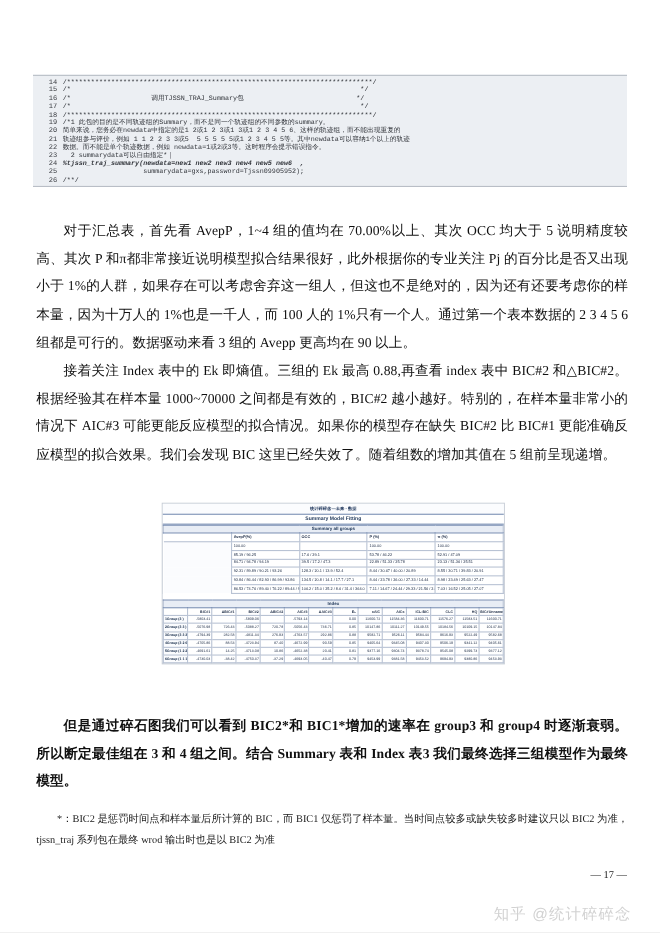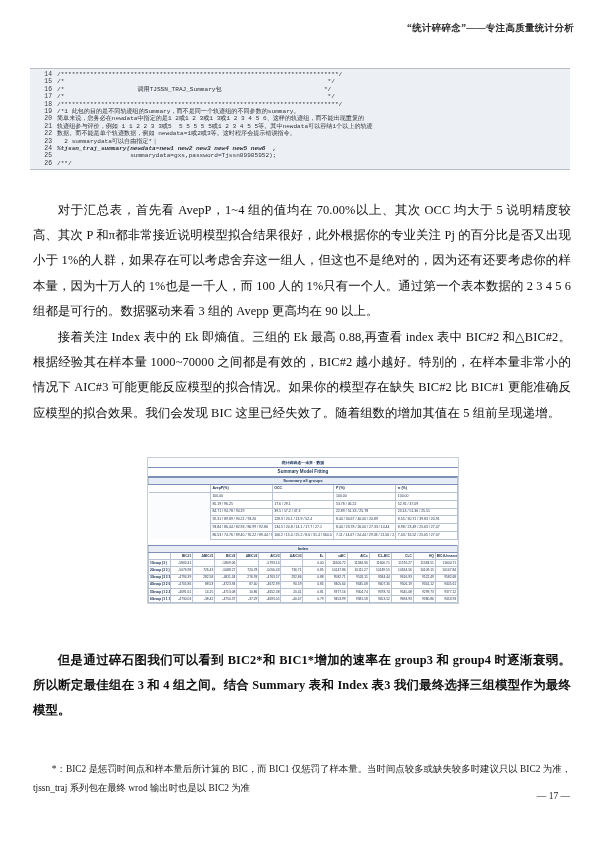--- a/index.html
+++ b/index.html
@@ -204,21 +204,20 @@
     font-family: "Liberation Sans", "DejaVu Sans", sans-serif;
     letter-spacing: 1px;
     white-space: nowrap;
   }
 </style>
 </head>
 <body>
 
 <div class="page">
 
-  <div class="running-head">“统计碎碎念”——专注高质量统计分析</div>
 
   <div class="code-block" id="code-block">
       <div class="code-line"><span class="code-num">14</span><span class="code-text">/****************************************************************************/</span></div>
       <div class="code-line"><span class="code-num">15</span><span class="code-text">/*                                                                        */</span></div>
       <div class="code-line"><span class="code-num">16</span><span class="code-text">/*                    调用TJSSN_TRAJ_Summary包                            */</span></div>
       <div class="code-line"><span class="code-num">17</span><span class="code-text">/*                                                                        */</span></div>
       <div class="code-line"><span class="code-num">18</span><span class="code-text">/****************************************************************************/</span></div>
       <div class="code-line"><span class="code-num">19</span><span class="code-text">/*1 此包的目的是不同轨迹组的Summary，而不是同一个轨迹组的不同参数的summary。</span></div>
       <div class="code-line"><span class="code-num">20</span><span class="code-text">简单来说，您务必在newdata中指定的是1 2或1 2 3或1 3或1 2 3 4 5 6、这样的轨迹组，而不能出现重复的</span></div>
       <div class="code-line"><span class="code-num">21</span><span class="code-text">轨迹组参与评价，例如 1 1 2 2 3 3或5  5 5 5 5 5或1 2 3 4 5 5等。其中newdata可以容纳1个以上的轨迹</span></div>
@@ -412,18 +411,19 @@
             <td>9694.93</td>
             <td>9380.86</td>
             <td>9453.93</td>
           </tr>
         </tbody>
     </table>
   </div>
 
   <div class="para indent" style="top:648px;font-weight:bold;">但是通过碎石图我们可以看到 BIC2*和 BIC1*增加的速率在 group3 和 group4 时逐渐衰弱。所以断定最佳组在 3 和 4 组之间。结合 Summary 表和 Index 表3 我们最终选择三组模型作为最终模型。</div>
 
-  <div class="footnote indent" style="top:760px;">*：BIC2 是惩罚时间点和样本量后所计算的 BIC，而 BIC1 仅惩罚了样本量。当时间点较多或缺失较多时建议只以 BIC2 为准，tjssn_traj 系列包在最终 wrod 输出时也是以 BIC2 为准</div>
+  <div class="footnote indent" style="top:736px;">*：BIC2 是惩罚时间点和样本量后所计算的 BIC，而 BIC1 仅惩罚了样本量。当时间点较多或缺失较多时建议只以 BIC2 为准，tjssn_traj 系列包在最终 wrod 输出时也是以 BIC2 为准</div>
 
   <div class="pagenum">— 17 —</div>
 
+  <div class="watermark">知乎 @统计碎碎念</div>
 
 </div>
 
 </body></html>

